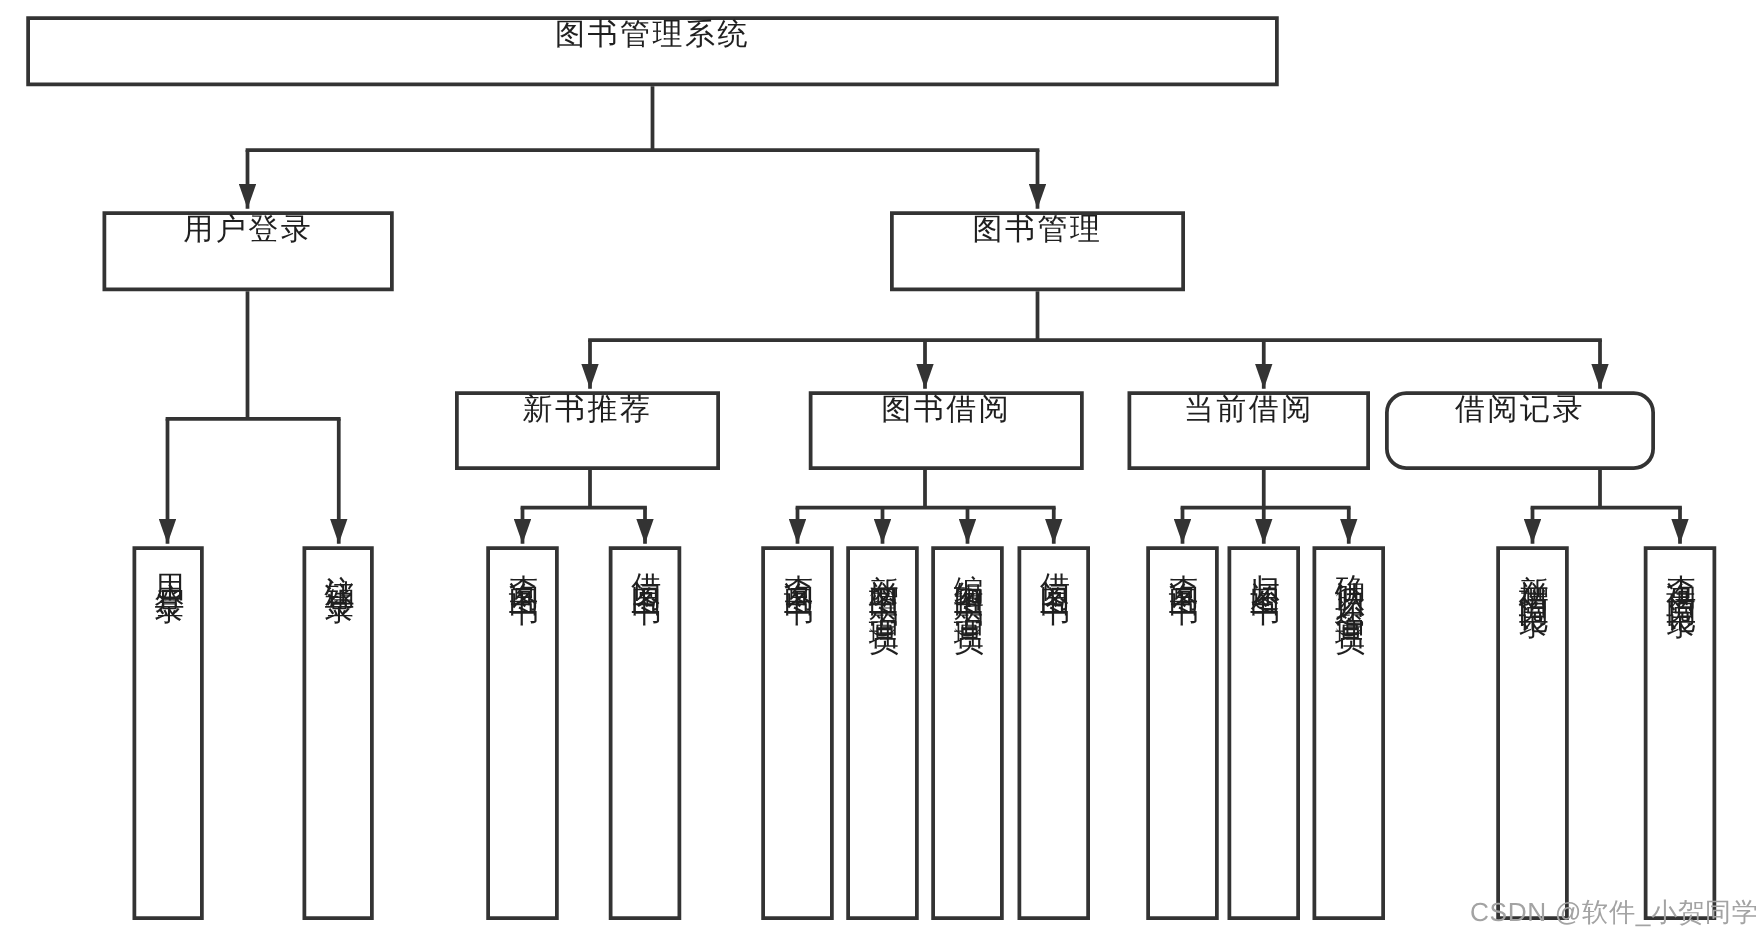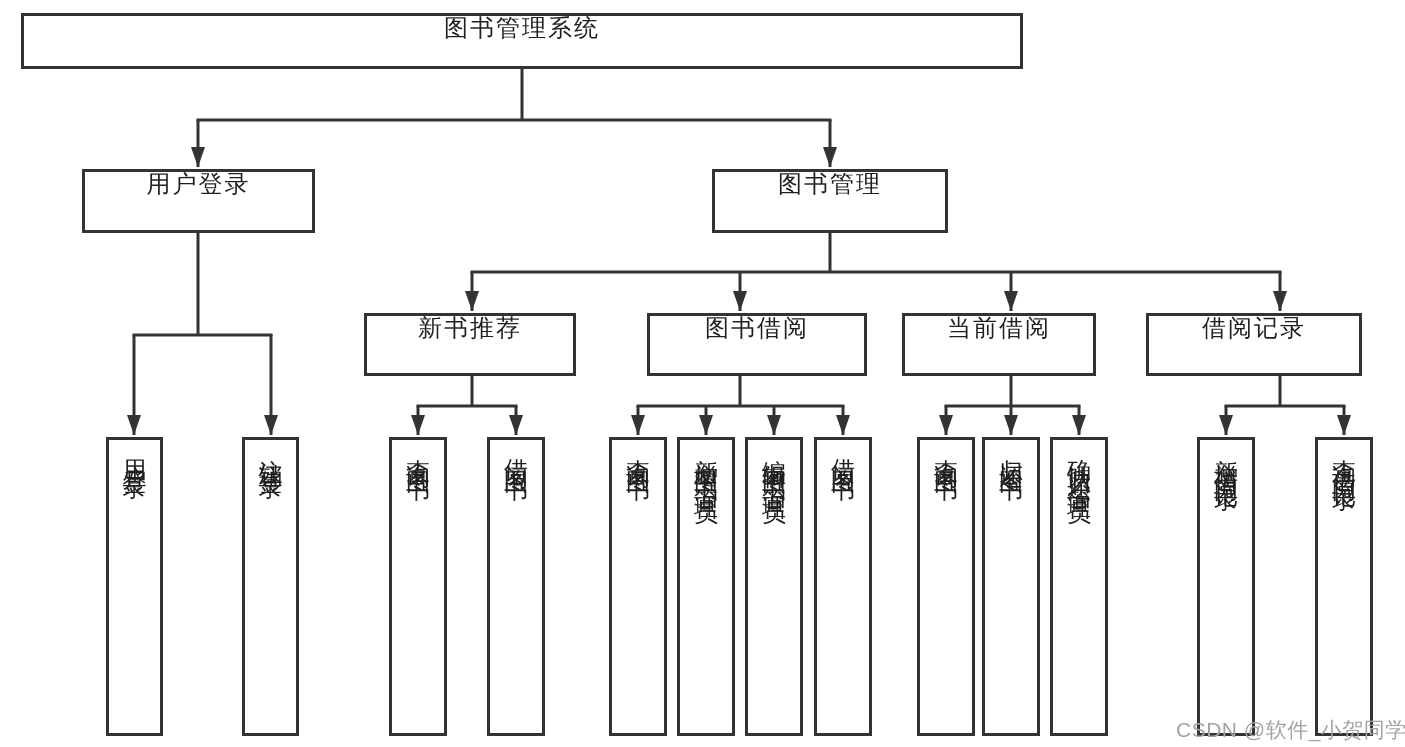--- a/index.html
+++ b/index.html
@@ -127,21 +127,21 @@
 
   <div class="node h" style="left:364px; top:313px; width:212px; height:63px;">
     <span>新书推荐</span>
   </div>
   <div class="node h" style="left:632px; top:313px; width:220px; height:63px;margin-left:15px;">
     <span>图书借阅</span>
   </div>
   <div class="node h" style="left:902px; top:313px; width:194px; height:63px;">
     <span>当前借阅</span>
   </div>
-  <div class="node h" style="left:1146px; top:313px; width:216px; height:63px;">
+  <div class="node h" style="left:1108px; top:313px; width:216px; height:63px;border-radius:17px;">
     <span>借阅记录</span>
   </div>
 
   <div class="node v" style="left:106px; top:437px; width:57px; height:299px;">
     <span>用户登录</span>
   </div>
   <div class="node v" style="left:242px; top:437px; width:57px; height:299px;">
     <span>注销登录</span>
   </div>
 

